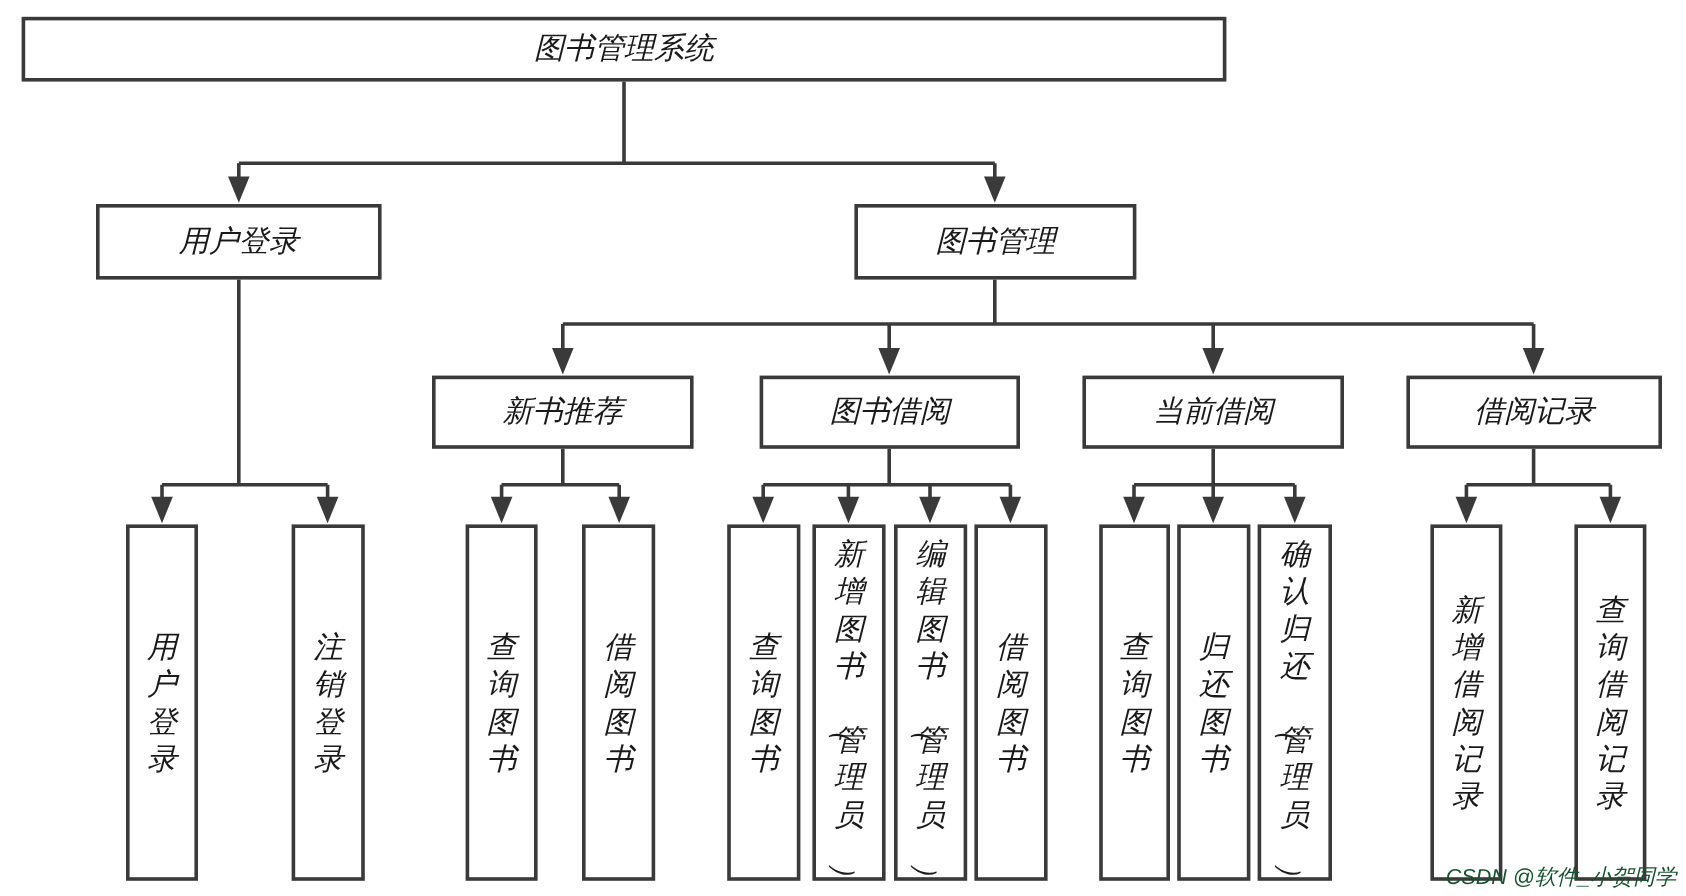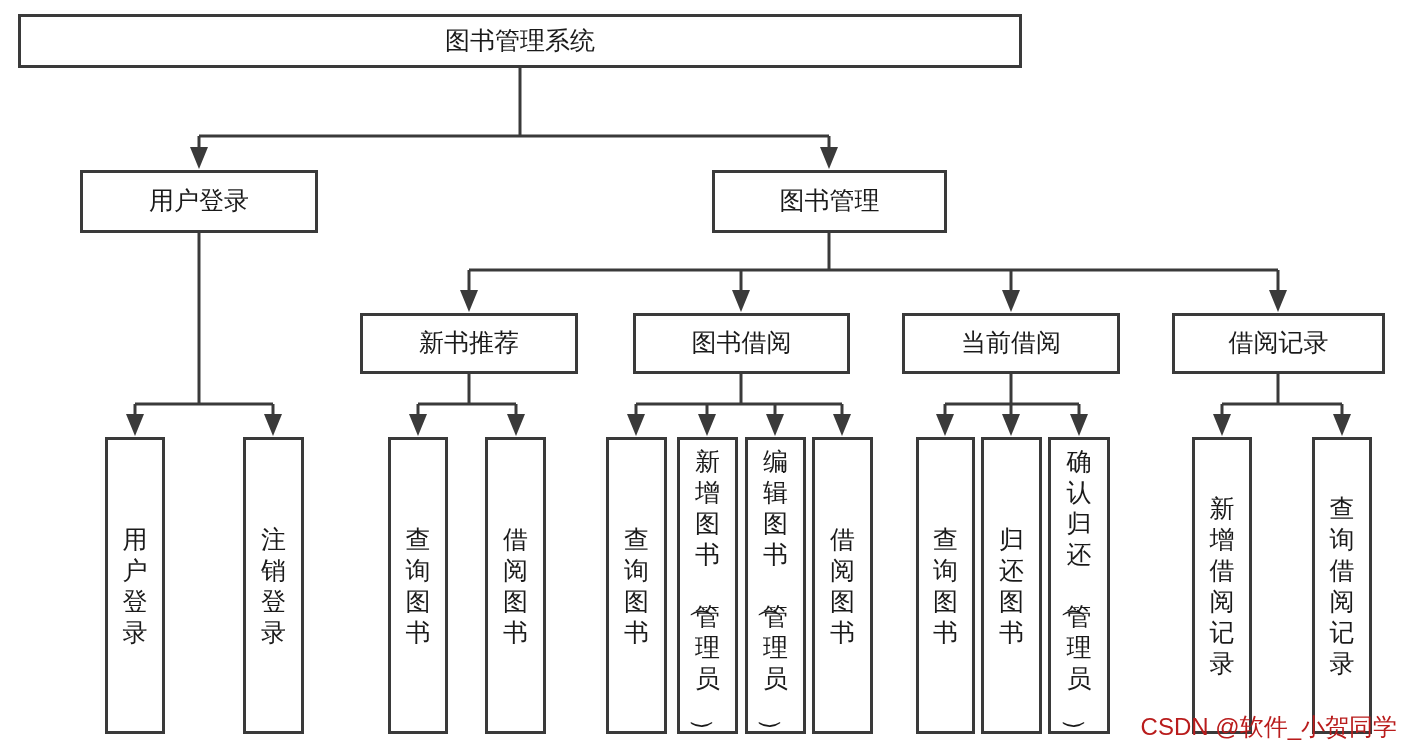--- a/index.html
+++ b/index.html
@@ -12,20 +12,21 @@
     width: 1405px;
     height: 747px;
     font-family: "Liberation Sans", "DejaVu Sans", sans-serif;
     overflow: hidden;
     position: relative;
   }
   #diagram-root {
     position: relative;
     width: 1405px;
     height: 747px;
+    font-style: italic;
   }
   svg#diagram-canvas {
     position: absolute;
     left: 0;
     top: 0;
     width: 1405px;
     height: 747px;
     display: block;
   }
   .node-box {
@@ -54,22 +55,22 @@
     font-family: "Liberation Sans", "DejaVu Sans", sans-serif;
     font-size: 25px;
     fill: #1a1a1a;
     text-anchor: middle;
   }
   .watermark-text {
     position: absolute;
     right: 8px;
     bottom: 4px;
     font-family: "Liberation Sans", "DejaVu Sans", sans-serif;
-    font-size: 24px;
-    color: #b91c1c;
+    font-size: 18px;
+    color: #14532d;
     white-space: nowrap;
     user-select: none;
   }
 </style>
 </head>
 <body>
 
 <div id="diagram-root">
   <svg id="diagram-canvas" viewBox="0 0 1405 747">
     <g id="edges-layer">

